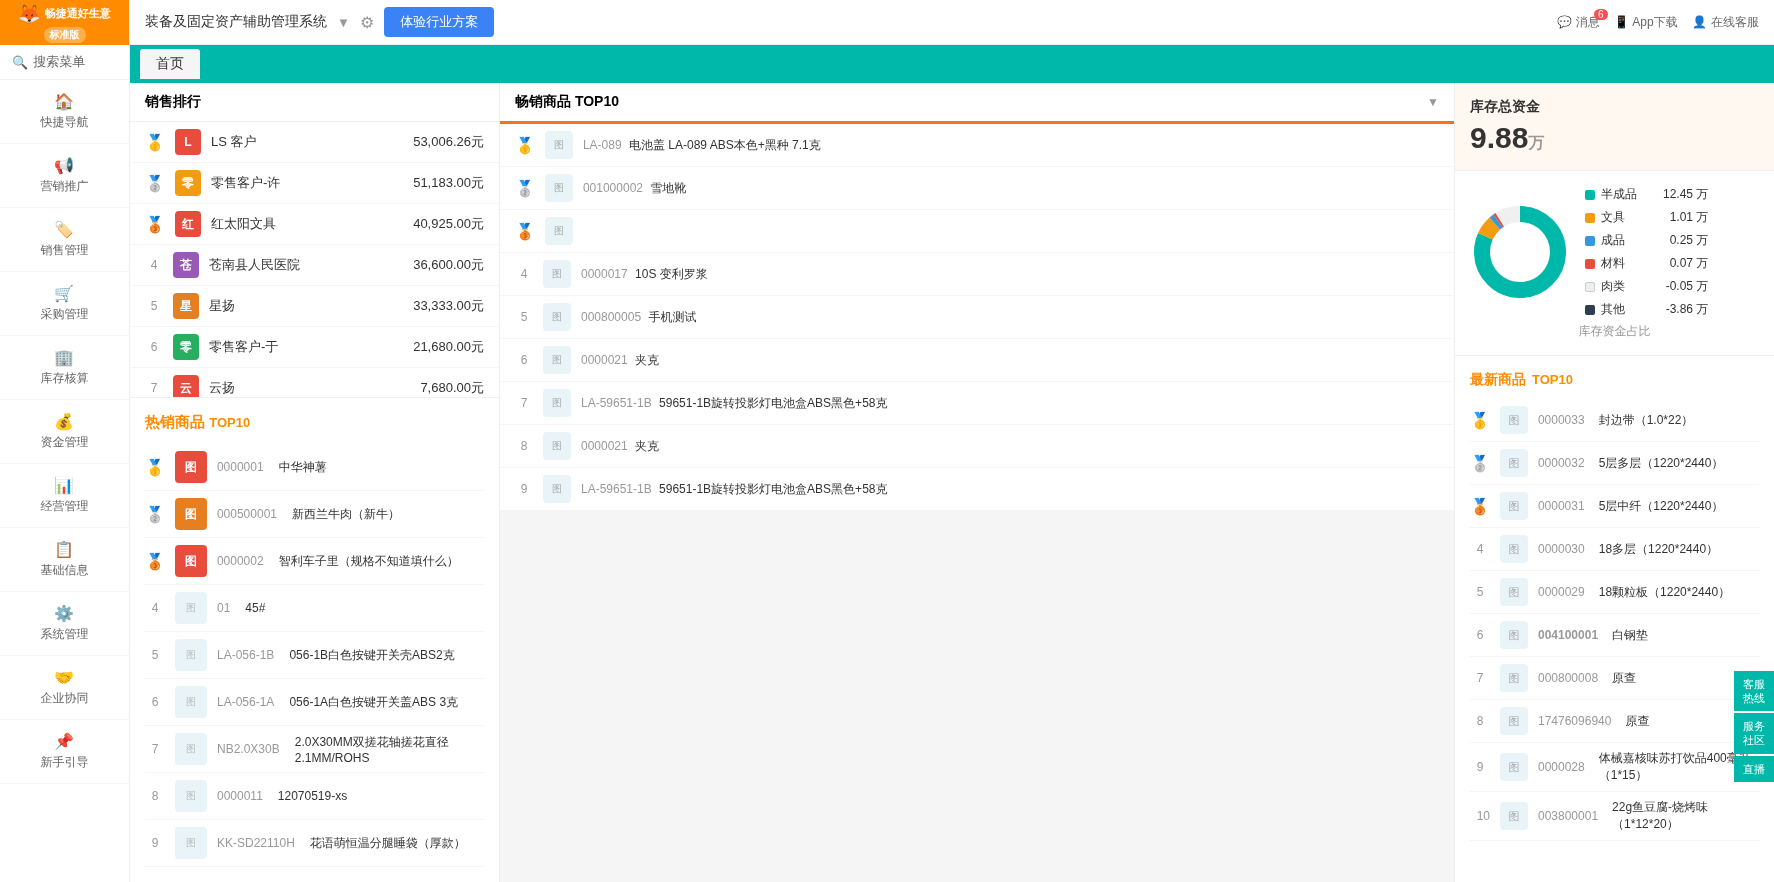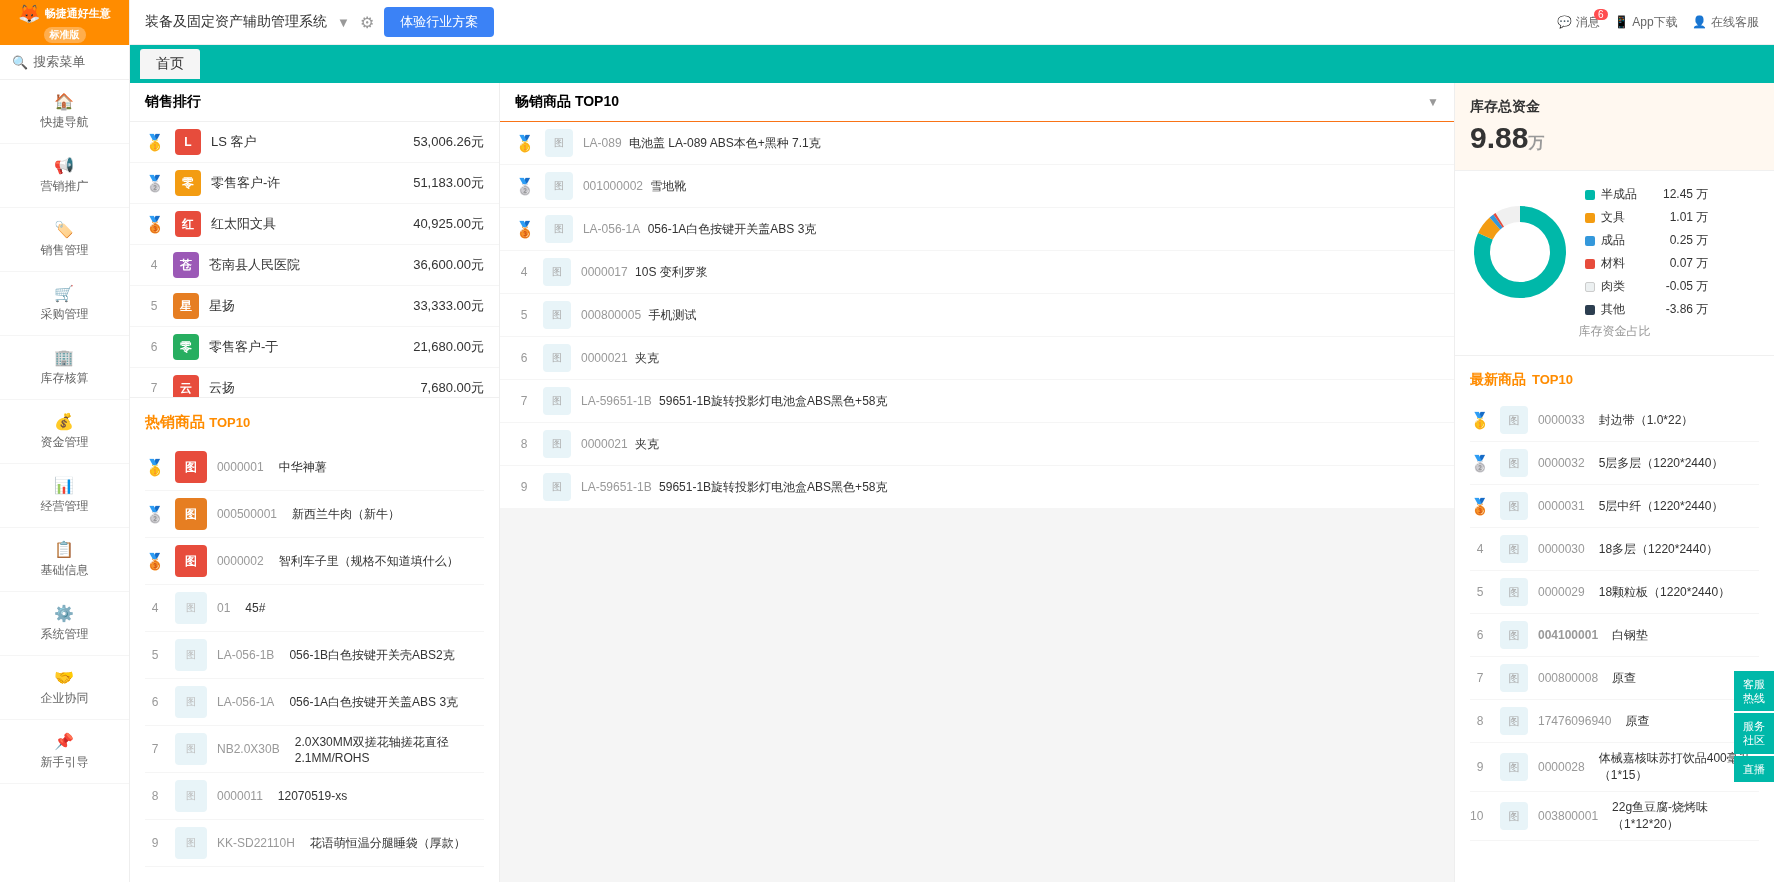--- a/index.html
+++ b/index.html
@@ -310,21 +310,21 @@
             <span style="color:#bbb;font-size:10px;">图</span>
           </div>
           <span class="product-code">KK-SD22110H</span>
           <span class="product-name">花语萌恒温分腿睡袋（厚款）</span>
         </div>
       </div>
     </div>
 
     <div class="center-panel" style="background:#f5f5f5;overflow-y:auto;">
       <div style="background:#fff;">
-        <div style="padding:10px 15px;font-size:14px;font-weight:bold;border-bottom:1px solid #f97316;display:flex;align-items:center;justify-content:space-between;">
+        <div style="padding:10px 15px;font-size:14px;font-weight:bold;border-bottom:3px solid #f97316;display:flex;align-items:center;justify-content:space-between;">
           <span>畅销商品 TOP10</span>
           <span style="color:#999;font-size:12px;cursor:pointer;">▼</span>
         </div>
 
         <div>
 
           <div class="ranking-item">
             <span style="font-size:16px;">🥇</span>
             <div style="width:28px;height:28px;background:#e8f4f8;border-radius:4px;display:flex;align-items:center;justify-content:center;flex-shrink:0;">
               <span style="color:#aaa;font-size:10px;">图</span>
@@ -344,24 +344,20 @@
               <span style="color:#999;margin-right:4px;">001000002</span>
               <span>雪地靴</span>
             </span>
           </div>
 
           <div class="ranking-item">
             <span style="font-size:16px;">🥉</span>
             <div style="width:28px;height:28px;background:#e8f4f8;border-radius:4px;display:flex;align-items:center;justify-content:center;flex-shrink:0;">
               <span style="color:#aaa;font-size:10px;">图</span>
             </div>
-            <span style="flex:1;font-size:12px;color:#333;">
-              <span style="color:#999;margin-right:4px;">LA-056-1A</span>
-              <span>056-1A白色按键开关盖ABS 3克</span>
-            </span>
           </div>
 
           <div class="ranking-item">
             <span style="width:18px;text-align:center;color:#999;font-size:12px;">4</span>
             <div style="width:28px;height:28px;background:#e8f4f8;border-radius:4px;display:flex;align-items:center;justify-content:center;flex-shrink:0;">
               <span style="color:#aaa;font-size:10px;">图</span>
             </div>
             <span style="flex:1;font-size:12px;color:#333;">
               <span style="color:#999;margin-right:4px;">0000017</span>
               <span>10S 变利罗浆</span>
@@ -541,21 +537,21 @@
           <span style="color:#999;font-size:12px;margin-right:4px;">17476096940</span>
           <span style="color:#333;font-size:12px;flex:1;">原查</span>
         </div>
         <div class="latest-item">
           <span style="width:20px;text-align:center;color:#999;font-size:12px;">9</span>
           <div class="latest-placeholder">图</div>
           <span style="color:#999;font-size:12px;margin-right:4px;">0000028</span>
           <span style="color:#333;font-size:12px;flex:1;">体械嘉核味苏打饮品400毫升（1*15）</span>
         </div>
         <div class="latest-item">
-          <span style="width:20px;text-align:left;color:#999;font-size:12px;">10</span>
+          <span style="width:20px;text-align:right;color:#999;font-size:12px;">10</span>
           <div class="latest-placeholder">图</div>
           <span style="color:#999;font-size:12px;margin-right:4px;">003800001</span>
           <span style="color:#333;font-size:12px;flex:1;">22g鱼豆腐-烧烤味（1*12*20）</span>
         </div>
       </div>
     </div>
   </div>
 </div>
 
 <div class="float-buttons">

